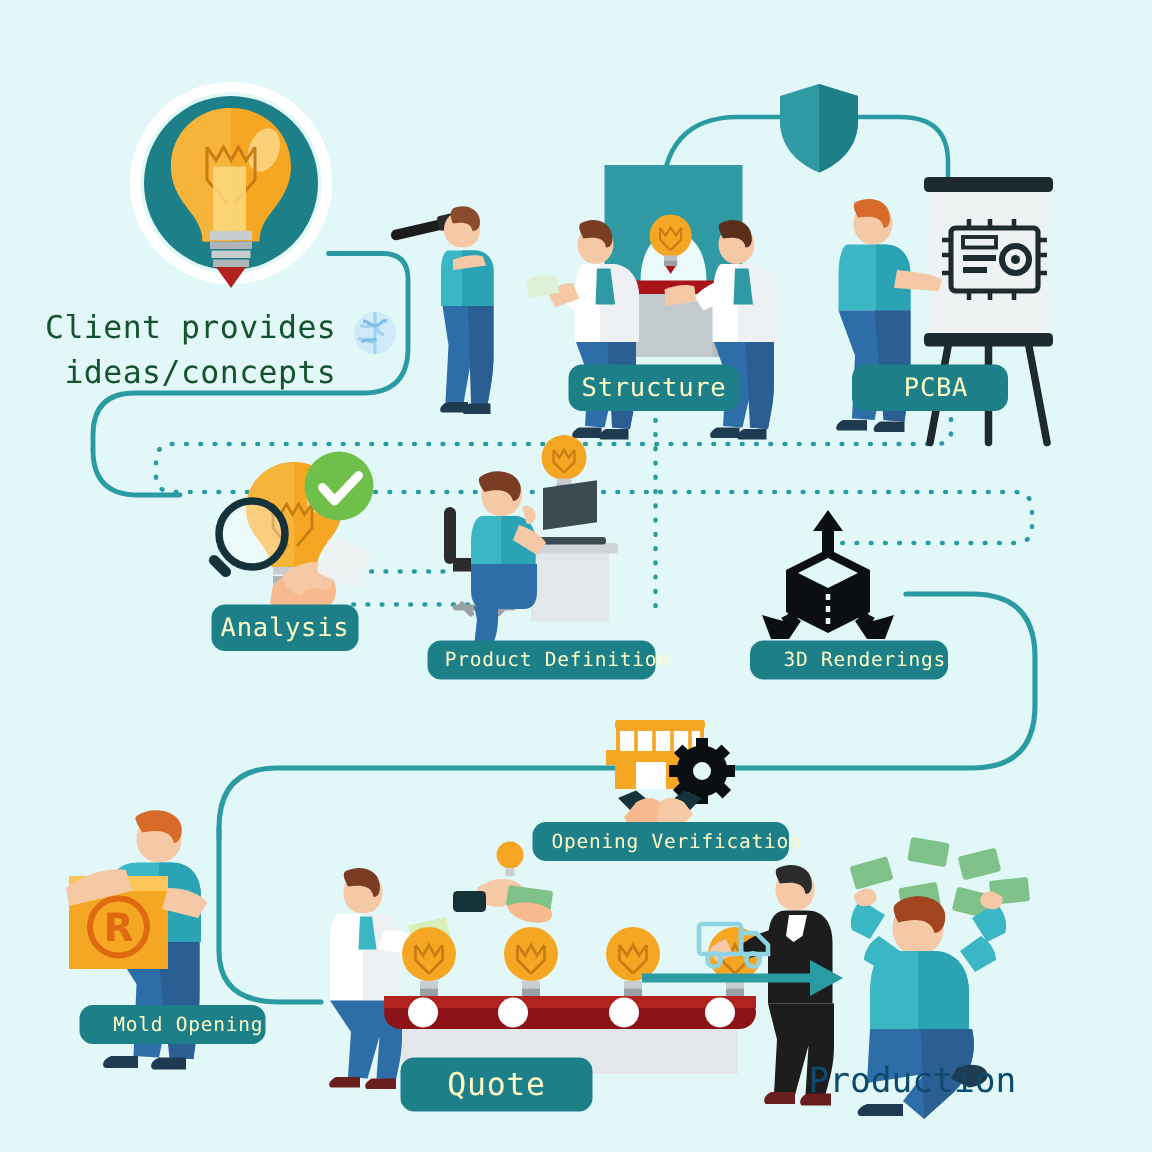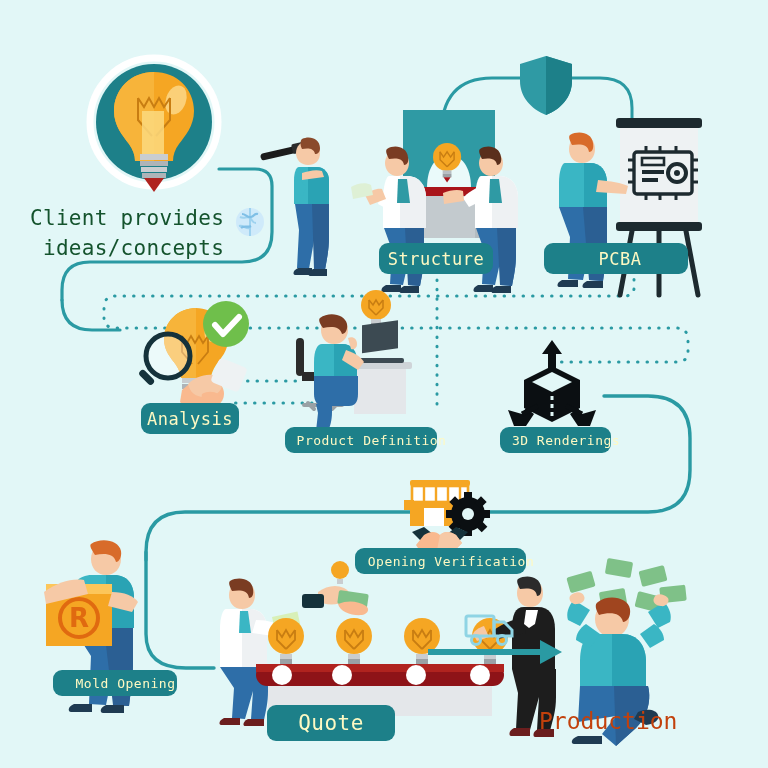--- a/index.html
+++ b/index.html
@@ -31,21 +31,21 @@
 
   .plaintext{
     position:absolute;
     color:#15313a;
     font-family:"DejaVu Sans Mono","Liberation Mono",monospace;
     white-space:nowrap;
   }
   .headline{
     font-size:21px;line-height:30px;color:#14532d;letter-spacing:.3px;
   }
-  .production-label{font-size:23px;color:#c2410c;}
+  .production-label{font-size:23px;color:#0c4a6e;}
   svg{display:block;overflow:visible;}
 </style>
 </head>
 <body style="background: rgb(226, 247, 247);">
 
 <div id="stage">
 
   <svg class="layer" viewBox="0 0 768 768" width="768" height="768" aria-hidden="true">
     <g fill="none" stroke="#2a9aa3" stroke-width="3.2" stroke-linecap="round">
 
@@ -443,27 +443,27 @@
 
   <div class="layer">
 
     <div class="plaintext headline" style="left:30px;top:203px;">
       <div>Client provides</div>
       <div style="text-align:right;">ideas/concepts</div>
     </div>
 
     <div class="pill md" style="left:379px;top:243px;width:114px;">Structure</div>
 
-    <div class="pill md" style="left:544px;top:243px;width:144px;padding-left:20px;">PCBA</div>
+    <div class="pill md" style="left:568px;top:243px;width:104px;padding-left:20px;">PCBA</div>
 
     <div class="pill md" style="left:141px;top:403px;width:98px;">Analysis</div>
 
     <div class="pill sm" style="left:285px;top:427px;width:152px;">Product Definition</div>
 
-    <div class="pill sm" style="left:500px;top:427px;width:111px;">3D Renderings</div>
+    <div class="pill sm" style="left:500px;top:427px;width:132px;">3D Renderings</div>
 
     <div class="pill sm" style="left:355px;top:548px;width:171px;">Opening Verification</div>
 
     <div class="pill sm" style="left:53px;top:670px;width:124px;">Mold Opening</div>
 
     <div class="pill lg" style="left:267px;top:705px;width:128px;">Quote</div>
 
     <div class="plaintext production-label" style="left:539px;top:708px;">Production</div>
 
   </div>

